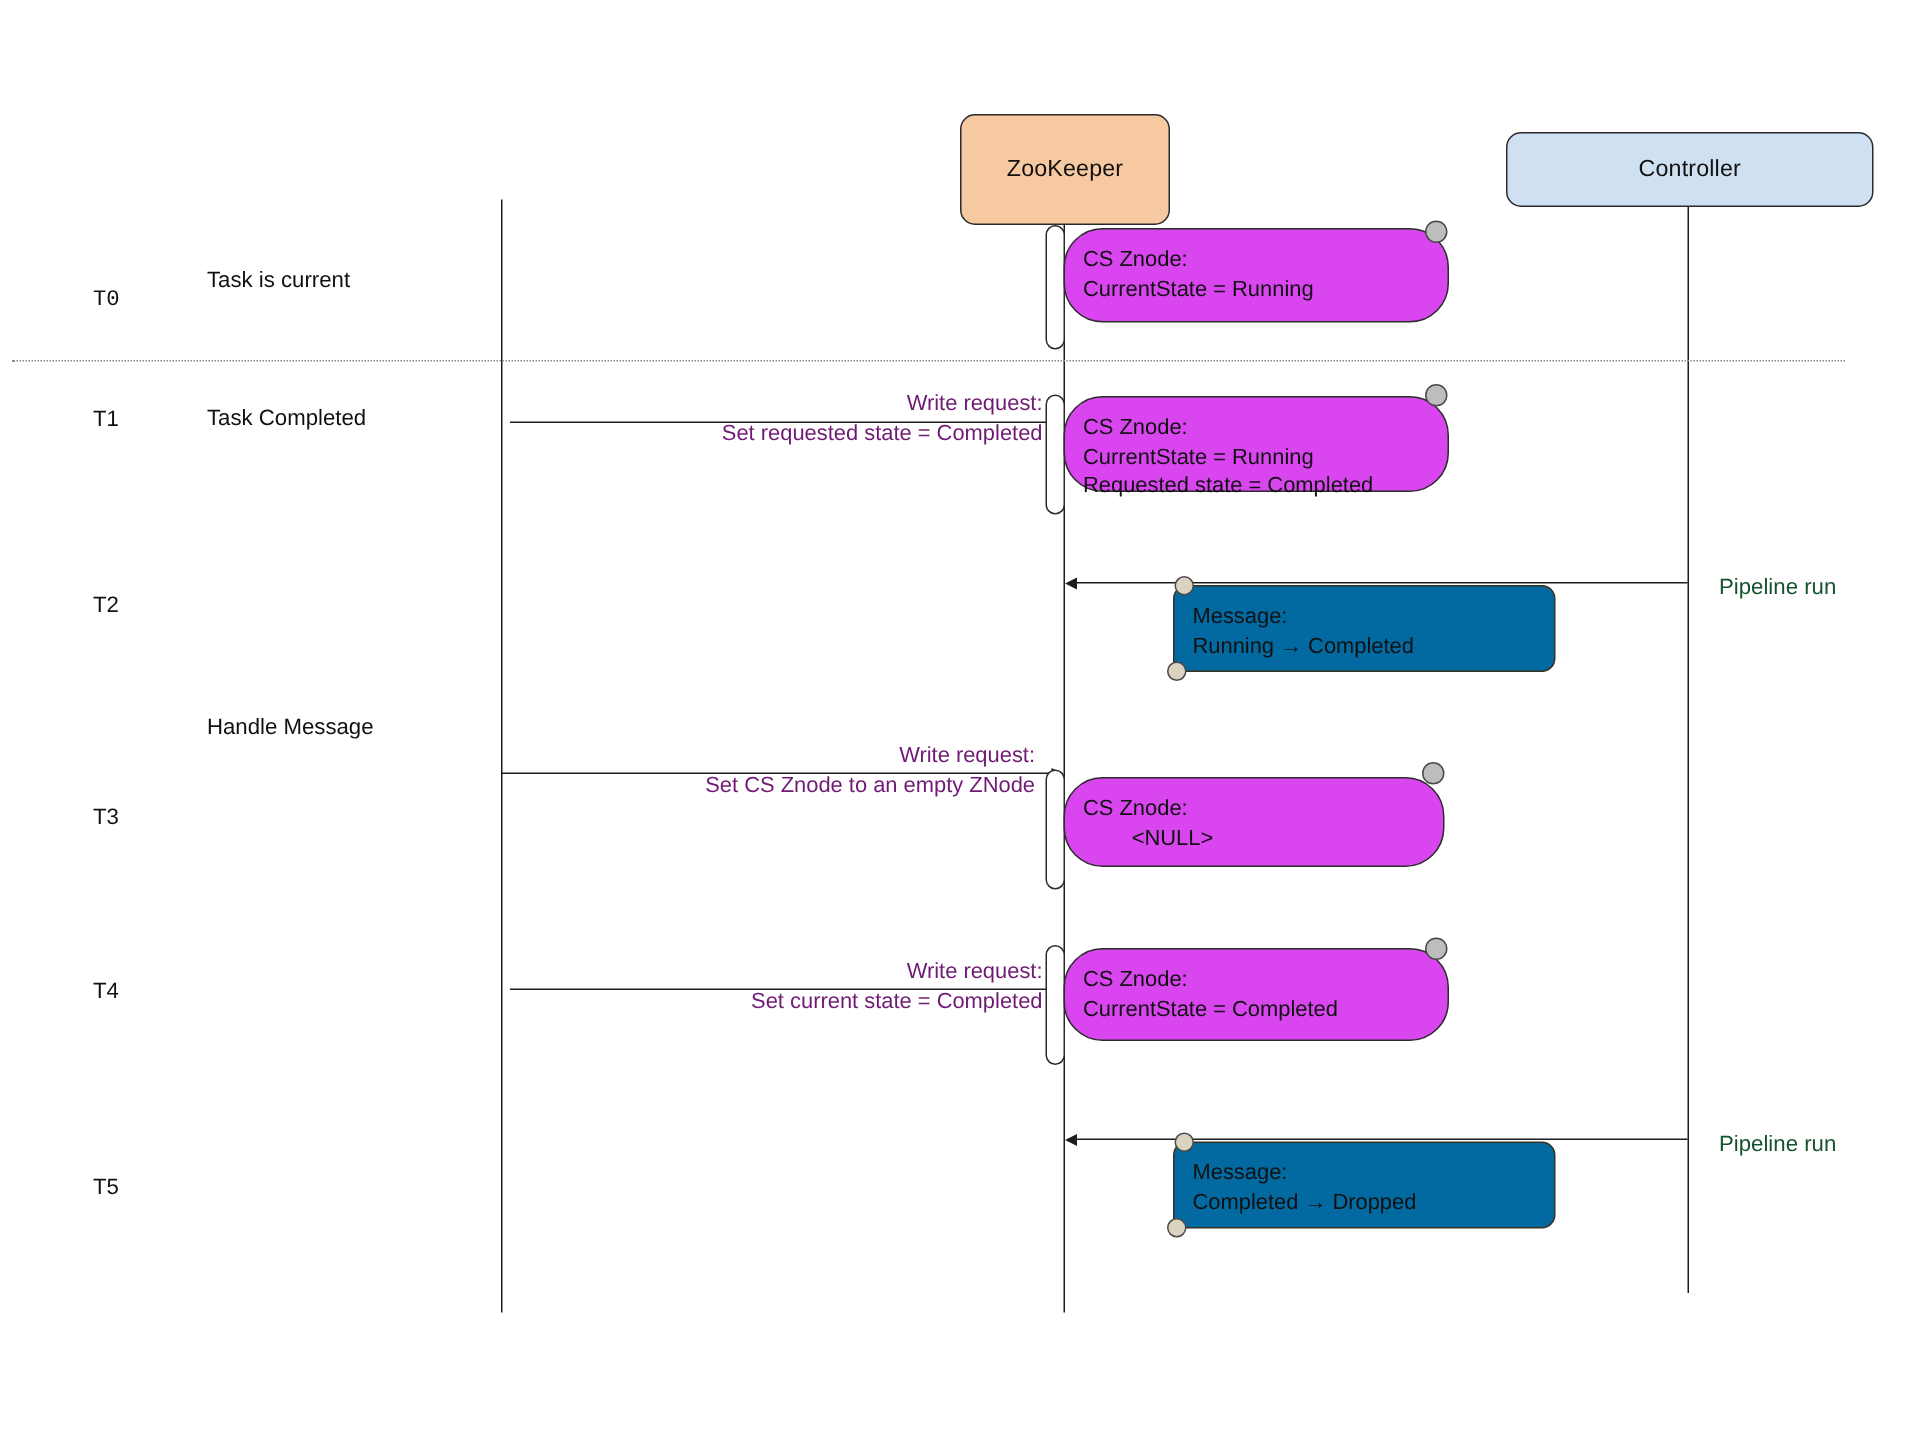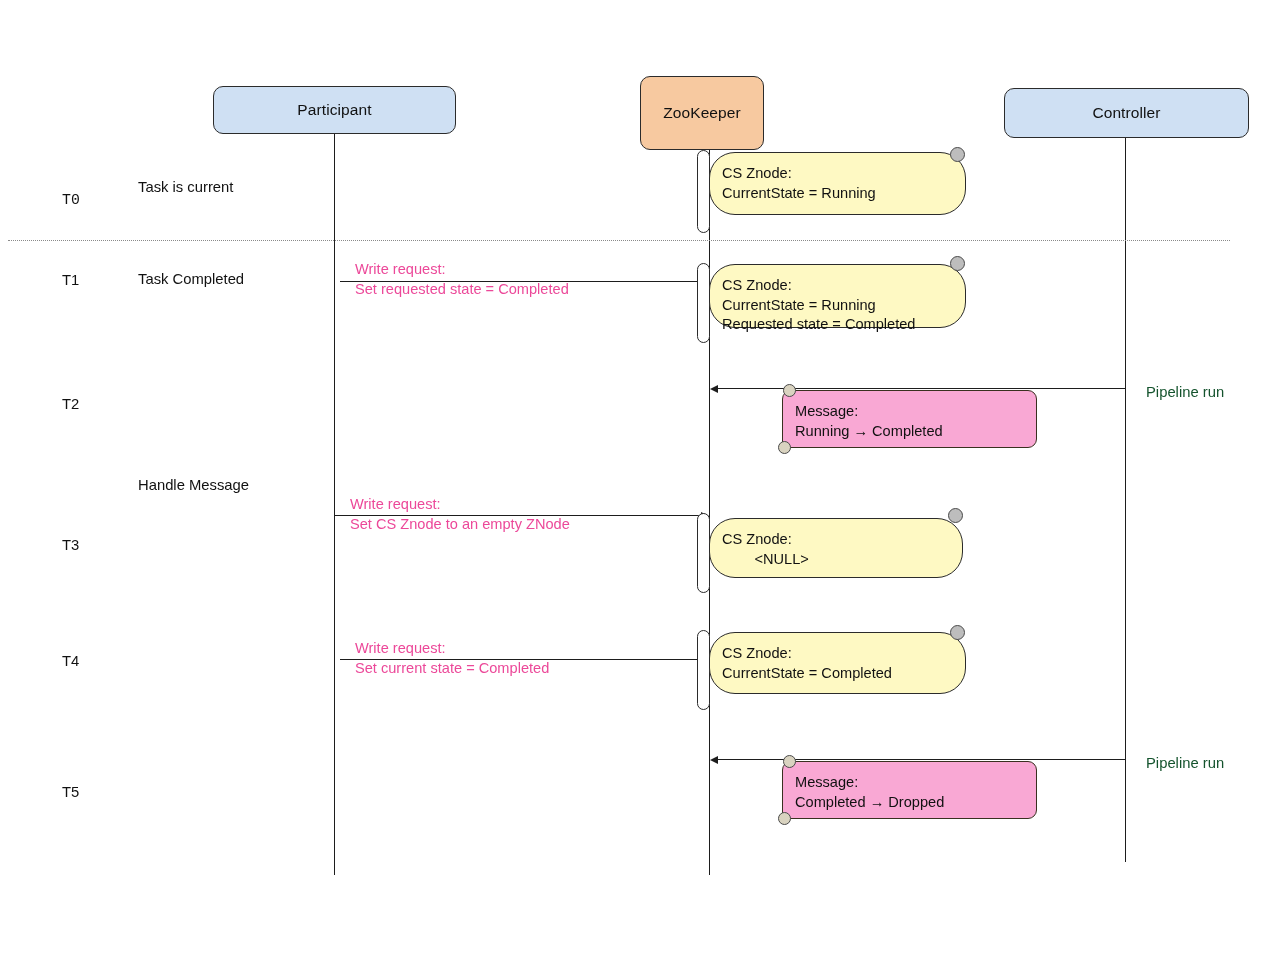--- a/index.html
+++ b/index.html
@@ -62,23 +62,23 @@
     box-sizing: border-box;
     border: 1px solid #2b2b2b;
     border-top-left-radius: 2px;
     border-bottom-right-radius: 9px;
     padding: 11px 0 10px 12px;
     font-size: 14.6px;
     line-height: 19.6px;
     color: #111111;
     white-space: pre;
   }
-  .note-grey { background: #fef9c3; border-radius: 26px; }
+  .note-grey { background: #d946ef; border-radius: 26px; }
   .note-yellow {
-    background: #f9a8d4;
+    background: #0369a1;
     border-color: #3a3020;
     border-top-left-radius: 9px;
     border-top-right-radius: 9px;
     border-bottom-left-radius: 2px;
     border-bottom-right-radius: 9px;
   }
   
   .curl {
     position: absolute;
     width: 13px;
@@ -113,23 +113,23 @@
     position: absolute;
     width: 0; height: 0;
     border-top: 4px solid transparent;
     border-bottom: 4px solid transparent;
     border-left: 8px solid #1d1d1d;
   }
   .msglabel {
     position: absolute;
     font-size: 14.6px;
     line-height: 20px;
-    color: #ec4899;
+    color: #701a75;
     white-space: pre;
-    text-align: left;
+    text-align: right;
   }
 
   
   .tlabel {
     position: absolute;
     font-size: 14.8px;
     color: #111111;
     white-space: nowrap;
   }
   .eventlabel {
@@ -154,25 +154,22 @@
 </style>
 </head>
 <body>
 
 <div id="stage">
 
   <div class="lifeline" style="left:334px; top:133px; height:742px;"></div>
   <div class="lifeline" style="left:709px; top:150px; height:725px;"></div>
   <div class="lifeline" style="left:1125px; top:126px; height:736px;"></div>
 
-  <div class="actor-box actor-blue" style="left:213px; top:86px; width:243px; height:48px;">
-    <span>Participant</span>
-  </div>
-
-  <div class="actor-box actor-orange" style="left:640px; top:76px; width:124px; height:74px;">
+
+  <div class="actor-box actor-orange" style="left:640px; top:76px; width:140px; height:74px;">
     <span>ZooKeeper</span>
   </div>
 
   <div class="actor-box actor-blue" style="left:1004px; top:88px; width:245px; height:50px;">
     <span>Controller</span>
   </div>
 
   <div class="separator" style="left:8px; top:240px; width:1222px;"></div>
 
   <div class="tlabel" style="left:62px; top:192px;font-family:Liberation Mono, monospace;">T0</div>

